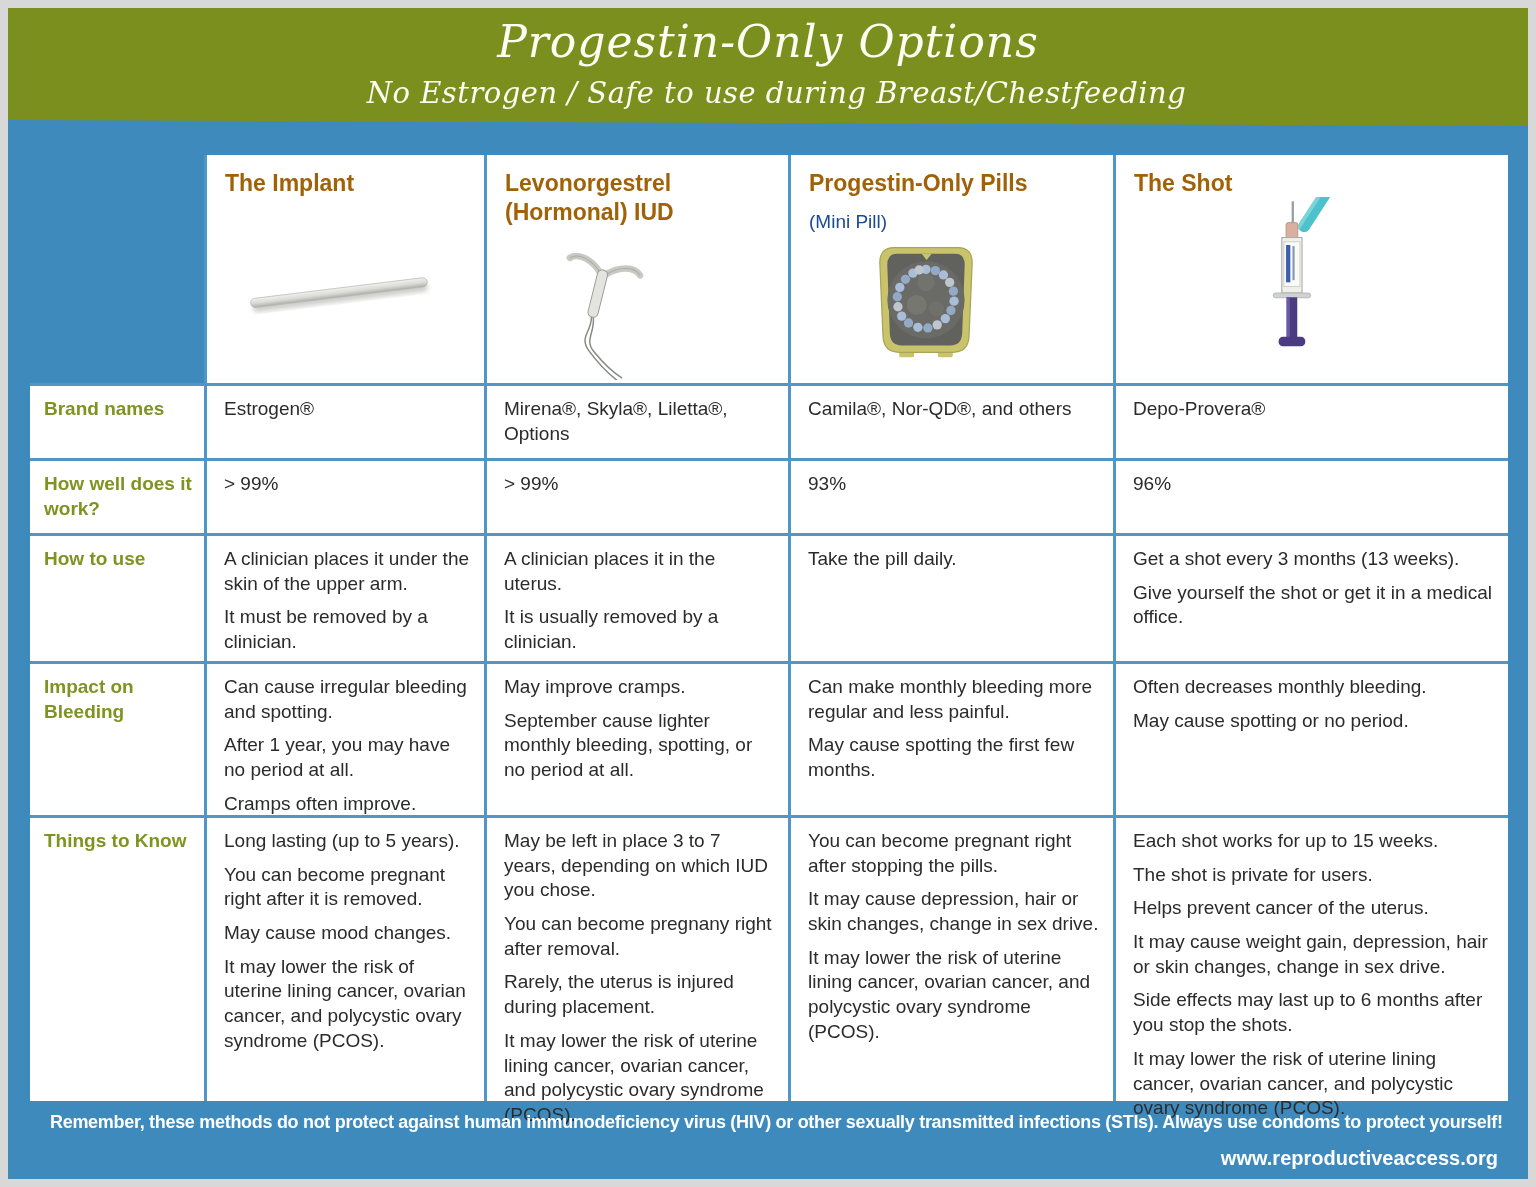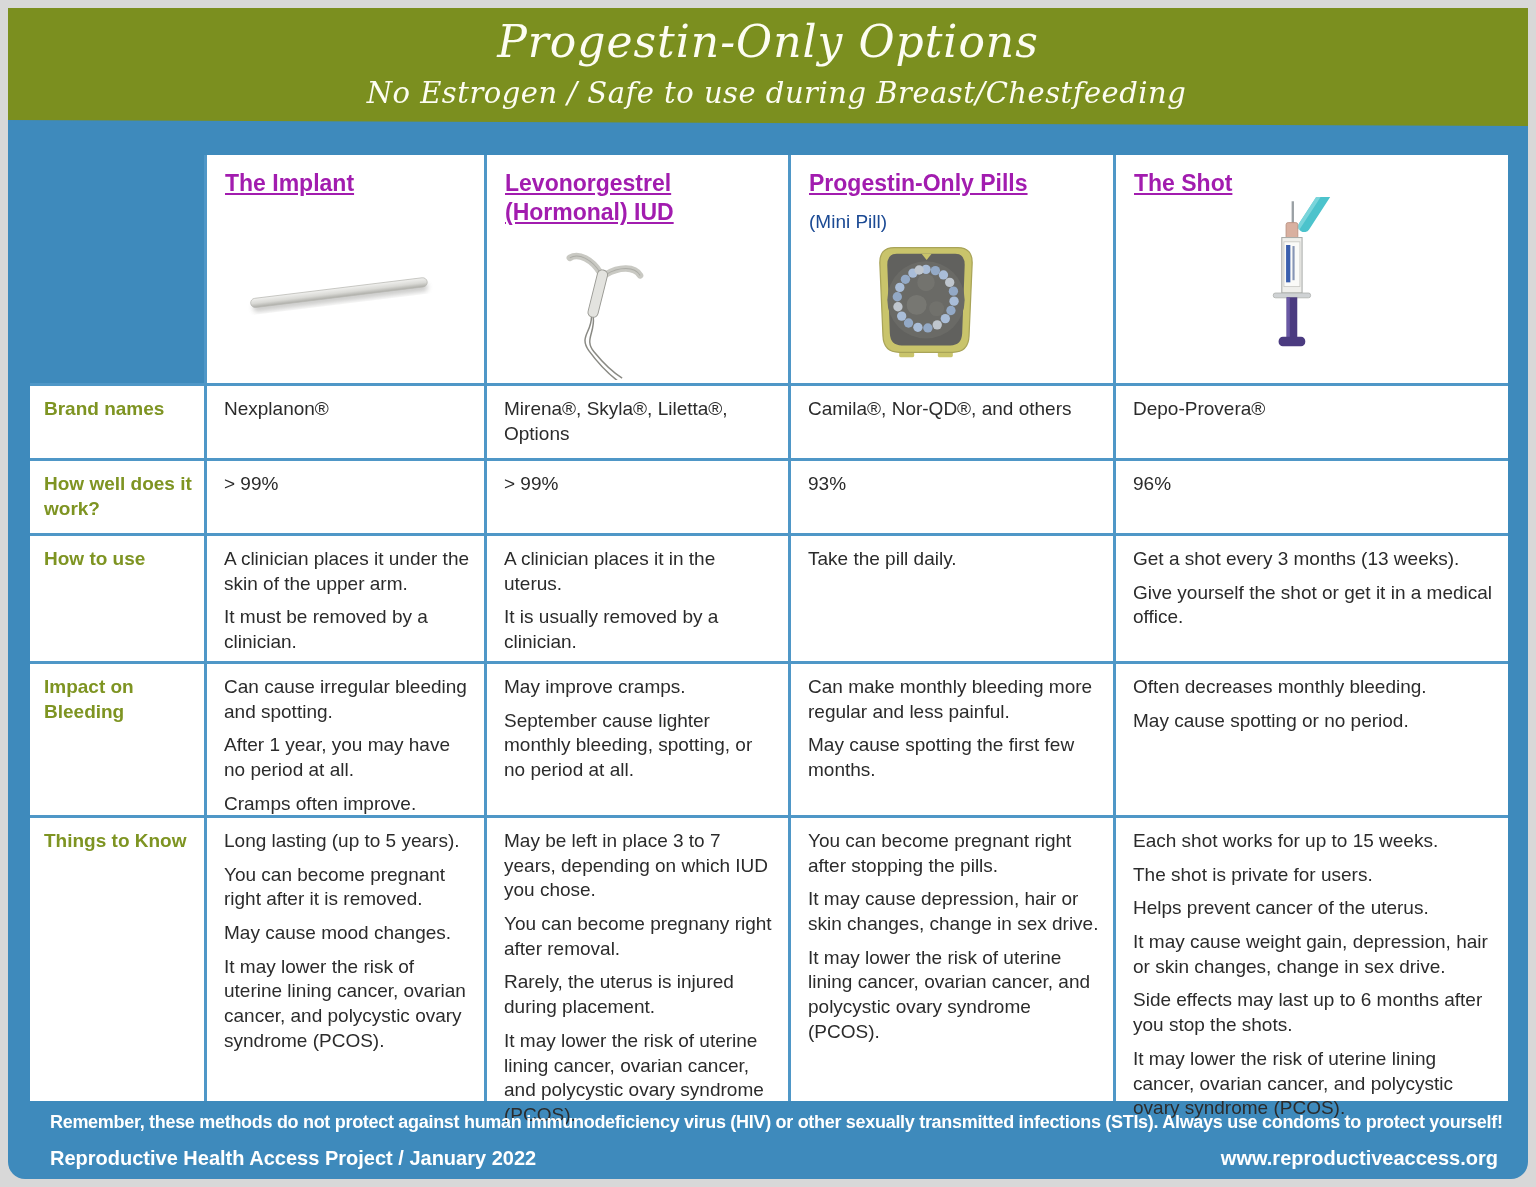--- a/index.html
+++ b/index.html
@@ -1,32 +1,32 @@
 <!DOCTYPE html>
 <html><head>
 <meta charset="utf-8">
 <style>
   html,body{margin:0;padding:0;}
   body{font-family:"Liberation Sans",sans-serif;}
   .page{position:relative;width:1536px;height:1187px;background:#d8d8d8;overflow:hidden;}
-  .canvas{position:absolute;left:8px;top:8px;width:1520px;height:1171px;background:#3e8abc;border-radius:17px;}
+  .canvas{position:absolute;left:8px;top:8px;width:1520px;height:1171px;background:#3e8abc;}
   .banner{position:absolute;left:0;top:0;width:100%;height:118px;background:#7b8f1f;text-align:center;
           clip-path:polygon(0 0,100% 0,100% 100%,0 95%);}
   .banner-title{font-family:"DejaVu Serif",serif;font-style:italic;color:#fdfdf2;font-size:44px;
                 padding-top:8px;letter-spacing:1px;}
   .banner-sub{font-family:"DejaVu Serif",serif;font-style:italic;color:#fdfdf2;font-size:29px;
               margin-top:9px;letter-spacing:0.5px;margin-left:17px;}
   .tbl{position:absolute;left:22px;top:147px;display:grid;
        grid-template-columns:174px 277px 301px 322px 392px;
        grid-template-rows:228px 72px 72px 125px 151px 283px;
        gap:3px;background:#4f97c7;}
   .cell{background:#ffffff;position:relative;box-sizing:border-box;}
   .spacer{background:#3e8abc;}
   .head-cell{padding:14px 14px 0 18px;}
-  .col-title{color:#a21caf;font-weight:bold;font-size:23px;line-height:1.28;text-decoration:underline;}
+  .col-title{color:#a16207;font-weight:bold;font-size:23px;line-height:1.28;}
   .col-sub{color:#1b4a94;font-size:19px;margin-top:13px;}
   .label-cell{padding:11px 10px 0 14px;color:#7e9422;font-weight:bold;font-size:19px;line-height:1.3;}
   .body-cell{padding:11px 14px 0 17px;color:#2b2b2b;font-size:19px;line-height:1.3;}
   .body-cell p{margin:0 0 9px 0;}
   .body-cell p:last-child{margin-bottom:0;}
   .product-img{position:absolute;}
   .footer-warning{position:absolute;left:42px;top:1104px;width:1440px;color:#ffffff;font-weight:bold;
                   font-size:18px;letter-spacing:-0.3px;white-space:nowrap;}
   .footer-credit{position:absolute;left:42px;top:1139px;color:#ffffff;font-weight:bold;font-size:20px;}
   .footer-site{position:absolute;right:30px;top:1139px;color:#ffffff;font-weight:bold;font-size:20px;}
@@ -137,21 +137,21 @@
             <rect x="24" y="90" width="35" height="4.5" rx="2" fill="#cfd2d4" stroke="#a9aca9" stroke-width="0.7"></rect>
             <rect x="36.5" y="94" width="10" height="38" fill="#4b3b80"></rect>
             <rect x="36.5" y="94" width="3" height="38" fill="#6a59a5"></rect>
             <rect x="29" y="131" width="25" height="9" rx="4" fill="#4b3b80"></rect>
           </svg>
         </div>
       </div>
 
       <div class="cell label-cell"><span>Brand names</span></div>
       <div class="cell body-cell">
-          <p>Nexplanon®</p>
+          <p>Estrogen®</p>
         </div>
       <div class="cell body-cell">
           <p>Mirena®, Skyla®, Liletta®, Options</p>
         </div>
       <div class="cell body-cell">
           <p>Camila®, Nor-QD®, and others</p>
         </div>
       <div class="cell body-cell">
           <p>Depo-Provera®</p>
         </div>
@@ -229,17 +229,16 @@
           <p>The shot is private for users.</p>
           <p>Helps prevent cancer of the uterus.</p>
           <p>It may cause weight gain, depression, hair or skin changes, change in sex drive.</p>
           <p>Side effects may last up to 6 months after you stop the shots.</p>
           <p>It may lower the risk of uterine lining cancer, ovarian cancer, and polycystic ovary syndrome (PCOS).</p>
         </div>
 
     </div>
 
     <div class="footer-warning">Remember, these methods do not protect against human immunodeficiency virus (HIV) or other sexually transmitted infections (STIs). Always use condoms to protect yourself!</div>
-    <div class="footer-credit">Reproductive Health Access Project / January 2022</div>
     <div class="footer-site">www.reproductiveaccess.org</div>
 
   </div>
 </div>
 
 </body></html>

